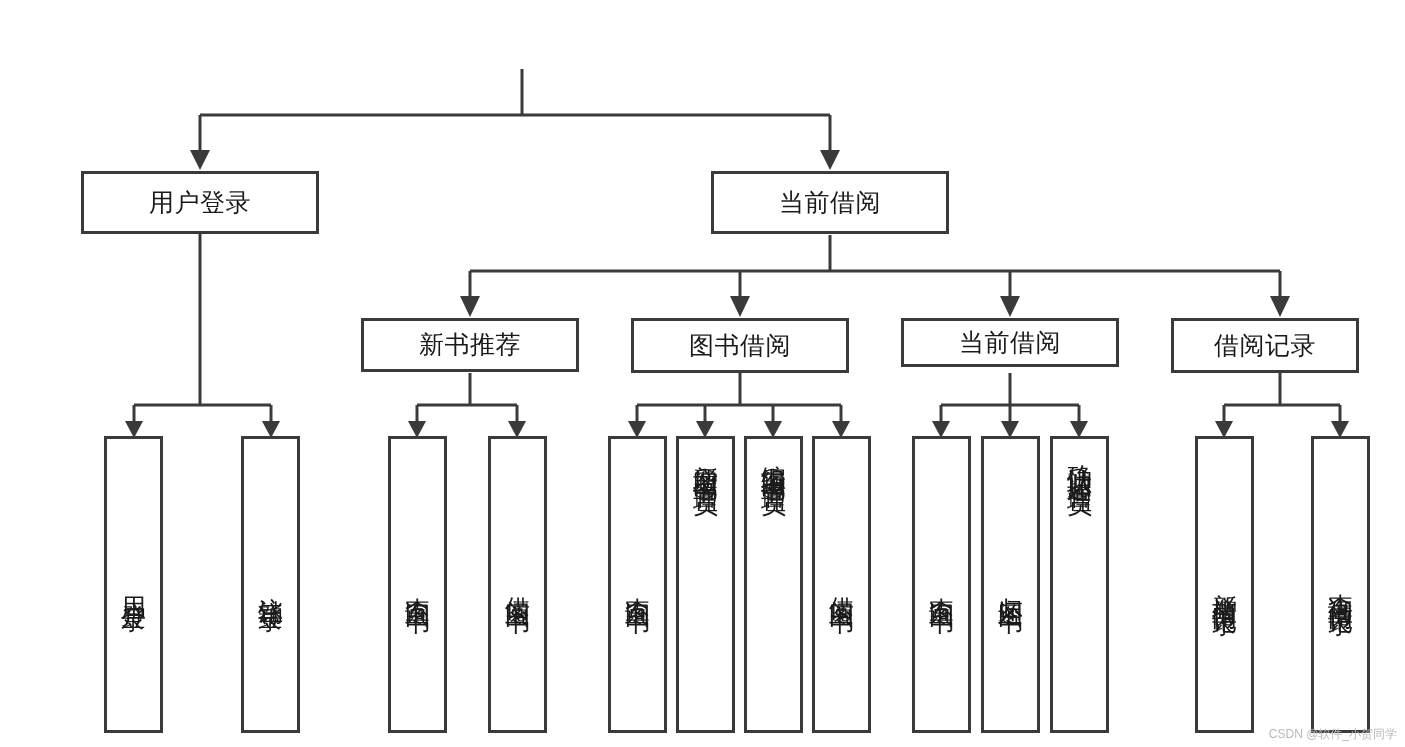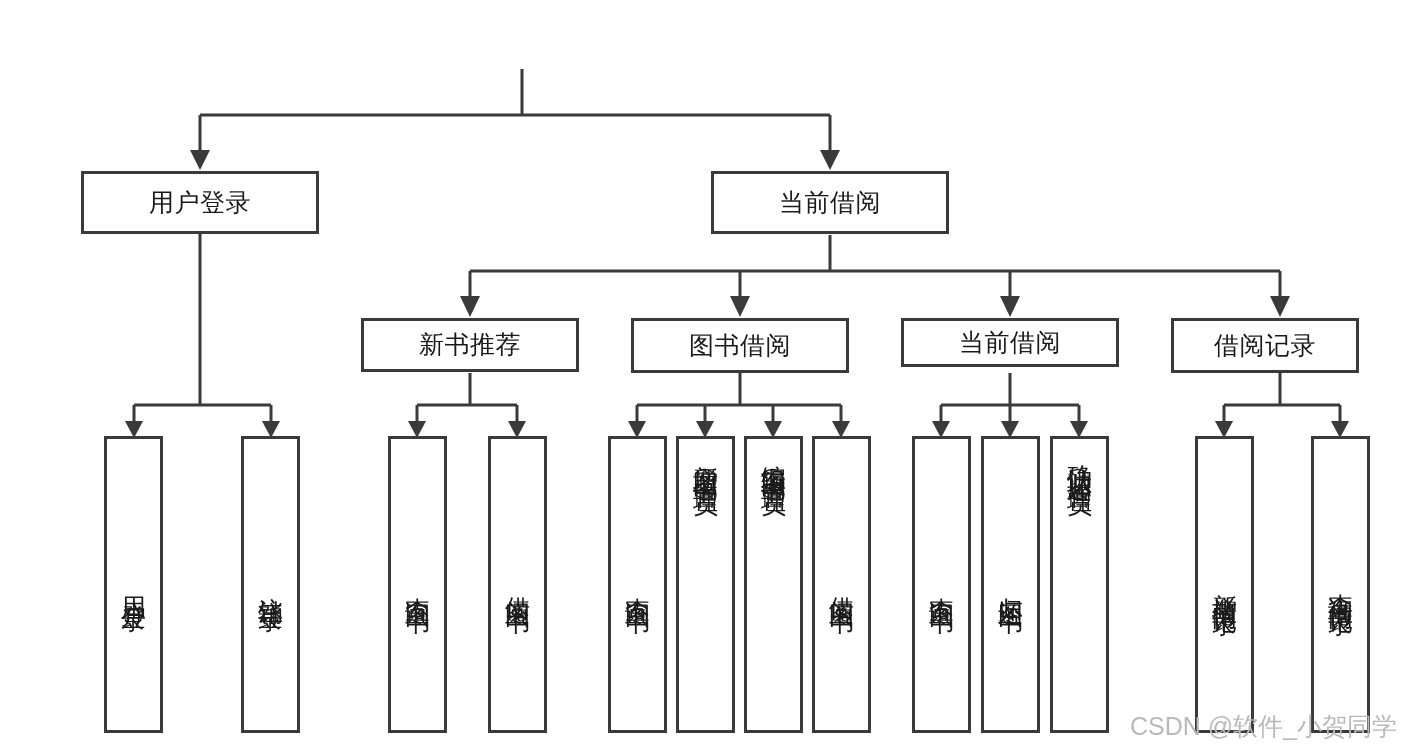--- a/index.html
+++ b/index.html
@@ -61,21 +61,21 @@
     letter-spacing: 4px;
     white-space: nowrap;
   }
   .node.v.top .label {
     align-self: flex-start;
   }
   .watermark {
     position: absolute;
     right: 8px;
     bottom: 4px;
-    font-size: 25px;
+    font-size: 12px;
     color: #b9b9b9;
     white-space: nowrap;
     user-select: none;
   }
 </style>
 </head>
 <body>
 
 <div id="canvas">
 

